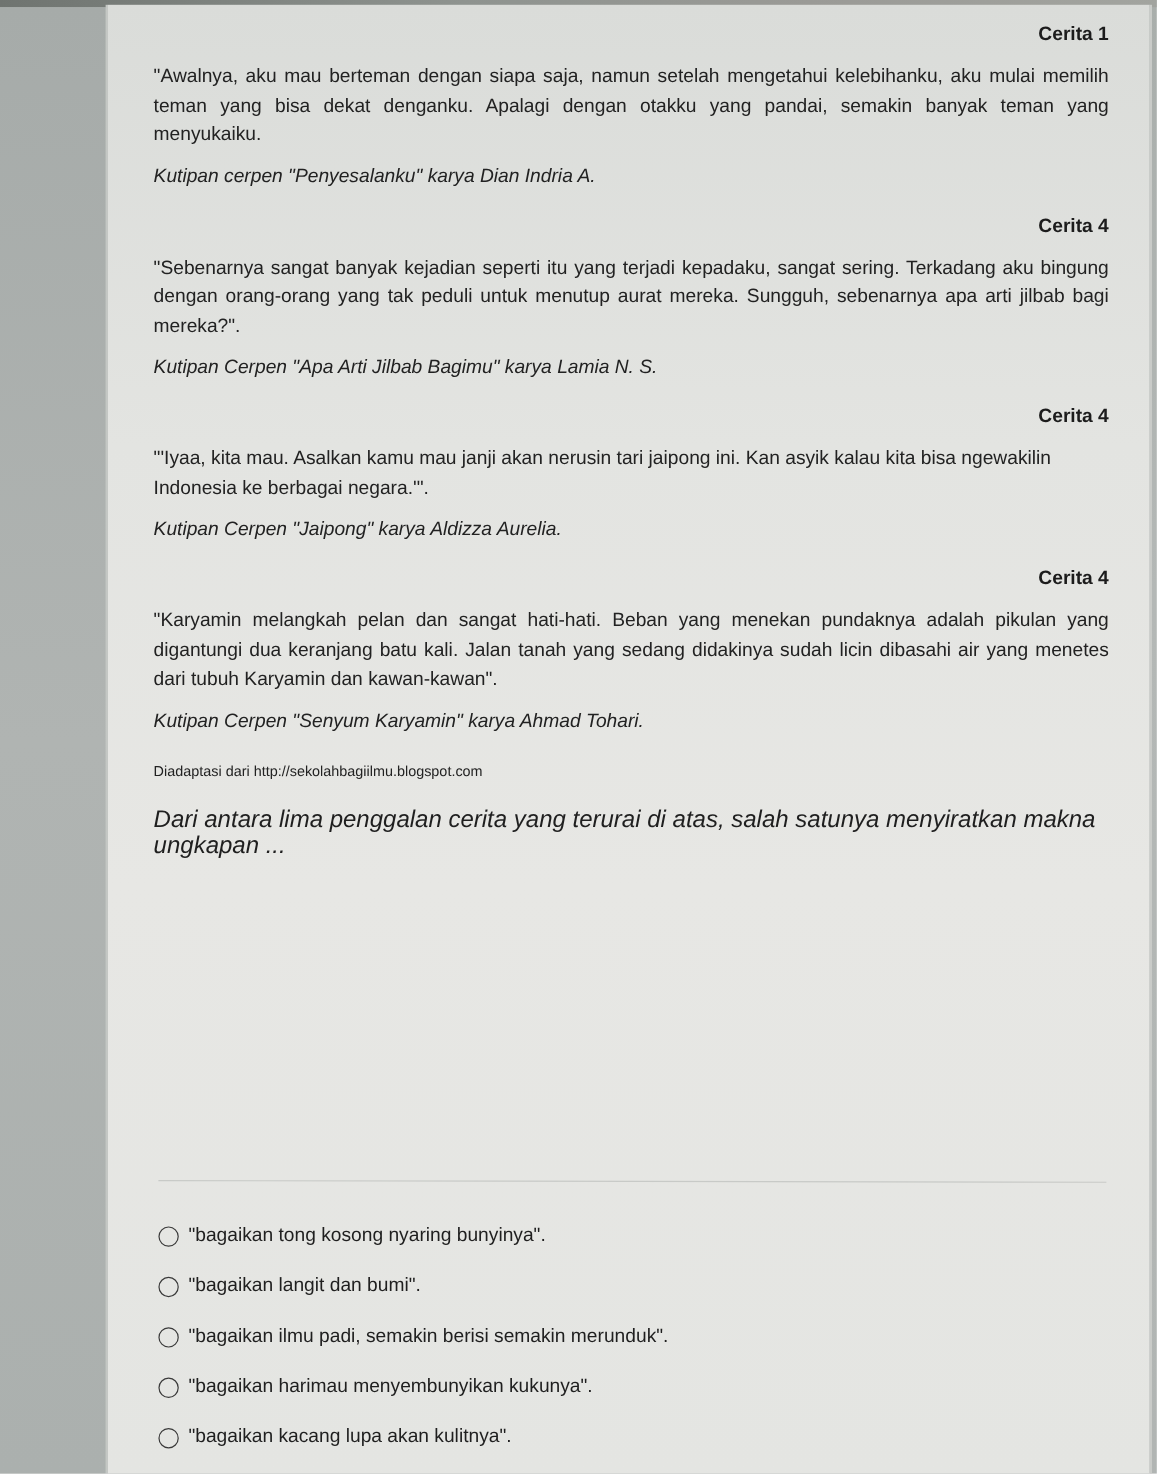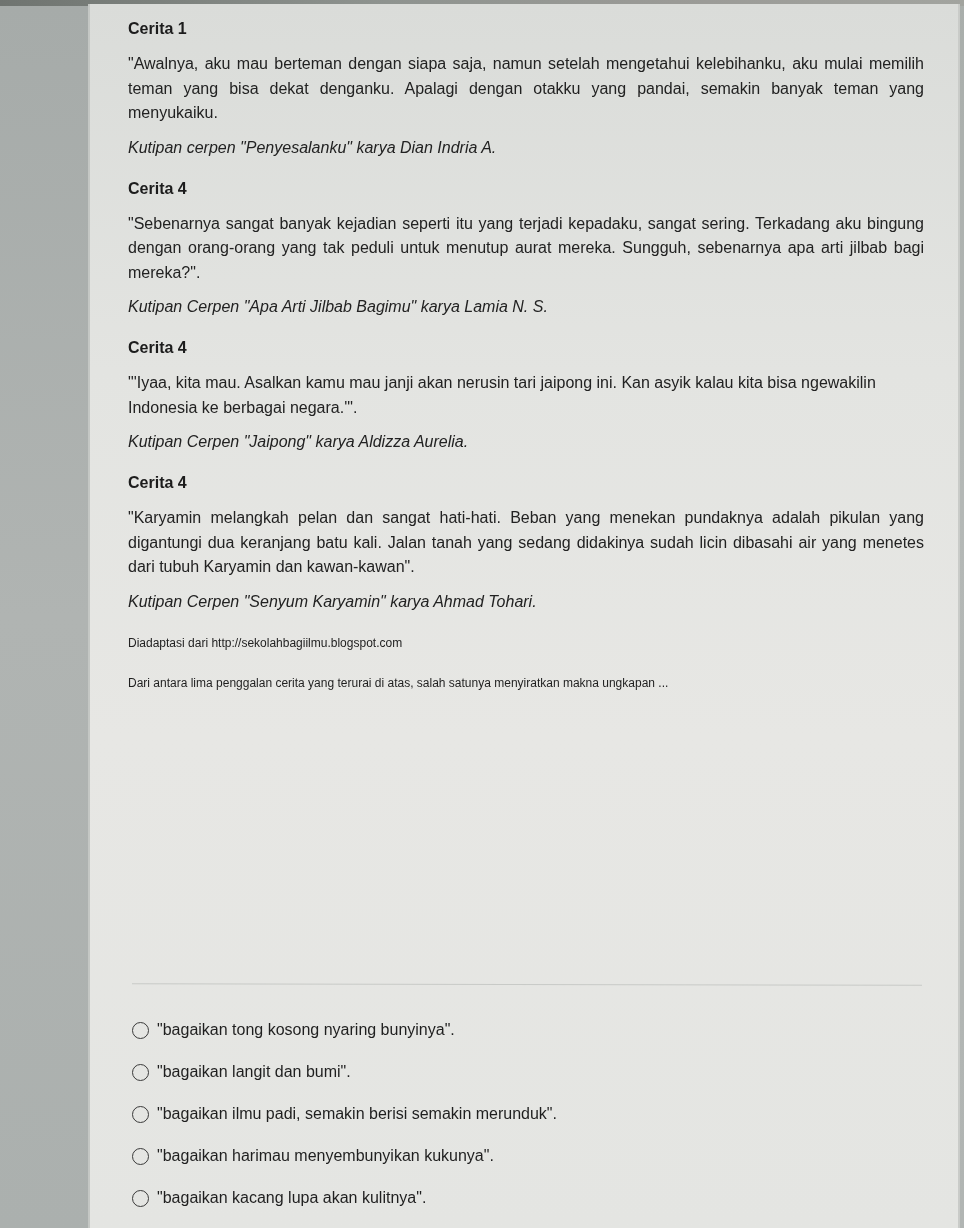--- a/index.html
+++ b/index.html
@@ -39,20 +39,21 @@
       left: 38px;
       top: 14px;
       width: 796px;
     }
     .story-title {
       font-weight: bold;
       font-size: 16px;
       line-height: 22px;
       margin-bottom: 12px;
       color: #1c1c1c;
+      text-align: right;
     }
     .para {
       font-size: 16px;
       line-height: 24.5px;
       text-align: justify;
       margin-bottom: 11px;
       color: #222;
     }
     .para.left { text-align: left; }
     .citation {
@@ -65,23 +66,24 @@
     }
     .story { margin-bottom: 0; }
     .source {
       font-size: 12px;
       line-height: 22px;
       margin-top: 6px;
       margin-bottom: 18px;
       color: #222;
     }
     .question {
-      font-size: 12px;
+      font-size: 20px;
       line-height: 22px;
       color: #1f1f1f;
+      font-style: italic;
     }
     .divider {
       position: absolute;
       left: 42px;
       top: 980px;
       width: 790px;
       height: 1px;
       background: #c8cac7;
       transform: rotate(0.1deg);
     }

